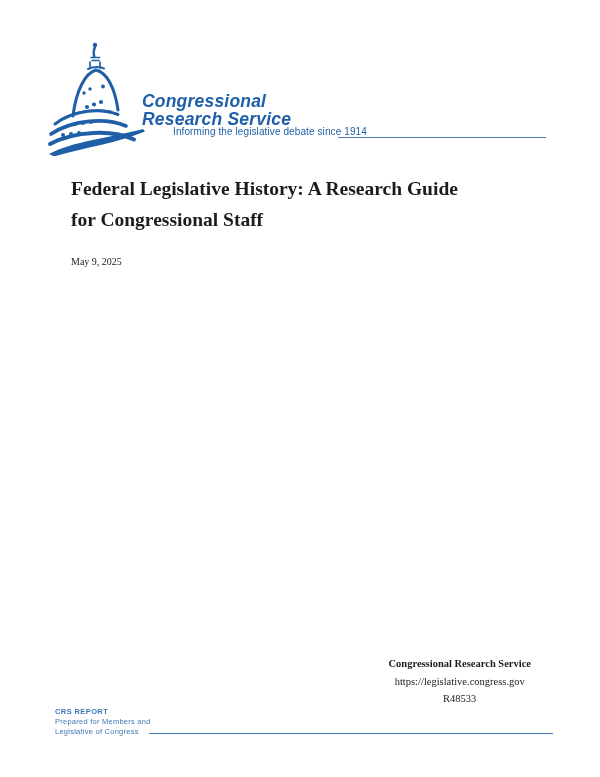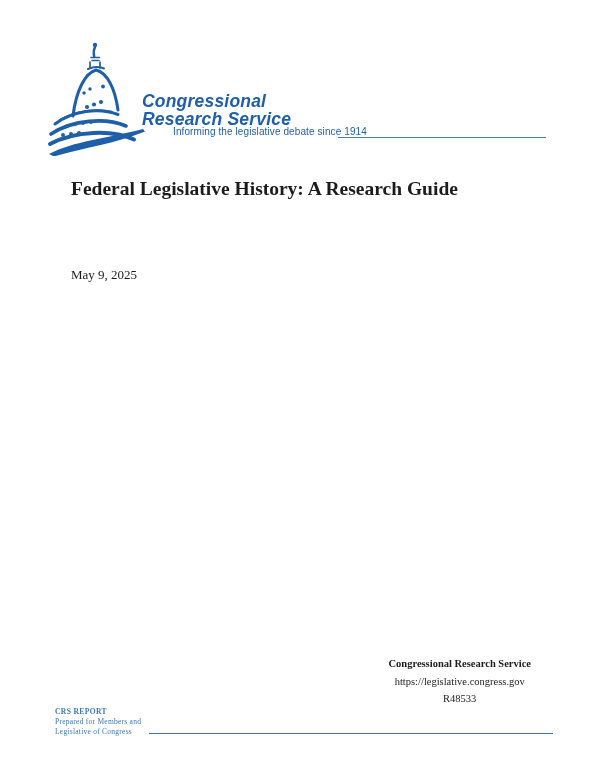--- a/index.html
+++ b/index.html
@@ -39,39 +39,39 @@
     background:#4c7cb0;
   }
   
   .title{
     position:absolute;left:71px;top:174px;width:500px;
     font-family:"Liberation Serif",serif;
     font-weight:bold;color:var(--text-black);
     font-size:19.5px;line-height:30.5px;
   }
   .date{
-    position:absolute;left:71px;top:267px;
+    position:absolute;left:71px;top:256px;
     font-family:"Liberation Serif",serif;
-    color:var(--text-black);font-size:13px;
+    color:var(--text-black);font-size:10px;
   }
   
   .footer-right{
     position:absolute;right:69px;top:655px;
     text-align:center;
     font-family:"Liberation Serif",serif;
     color:var(--text-black);
     font-size:10.5px;line-height:17.5px;
   }
   .footer-right .org{font-weight:bold;}
   .footer-right .url{text-decoration:none;color:var(--text-black);}
   
   .footer-left{
     position:absolute;left:55px;top:707px;
     color:var(--footer-blue);
-    font-family:Liberation Serif, serif;
+    font-family:Liberation Sans, sans-serif;
     font-size:7.5px;line-height:9.8px;letter-spacing:.25px;
   }
   .footer-left .label{font-weight:bold;letter-spacing:.4px;}
   .footer-rule{
     position:absolute;left:149px;top:733px;width:404px;height:1px;
     background:var(--footer-blue);
   }
 </style>
 </head>
 <body>
@@ -114,20 +114,21 @@
 
   <div class="org-name">
     <div>Congressional</div>
     <div>Research Service</div>
   </div>
   <div class="tagline">Informing the legislative debate since 1914</div>
   <div class="header-rule"></div>
 
   <div class="title">
     <div>Federal Legislative History: A Research Guide</div>
+    <div>for Congressional Staff</div>
   </div>
   <div class="date">May 9, 2025</div>
 
   <div class="footer-right">
     <div class="org">Congressional Research Service</div>
     <div><a class="url" href="#">https://legislative.congress.gov</a></div>
     <div>R48533</div>
   </div>
 
   <div class="footer-left">

